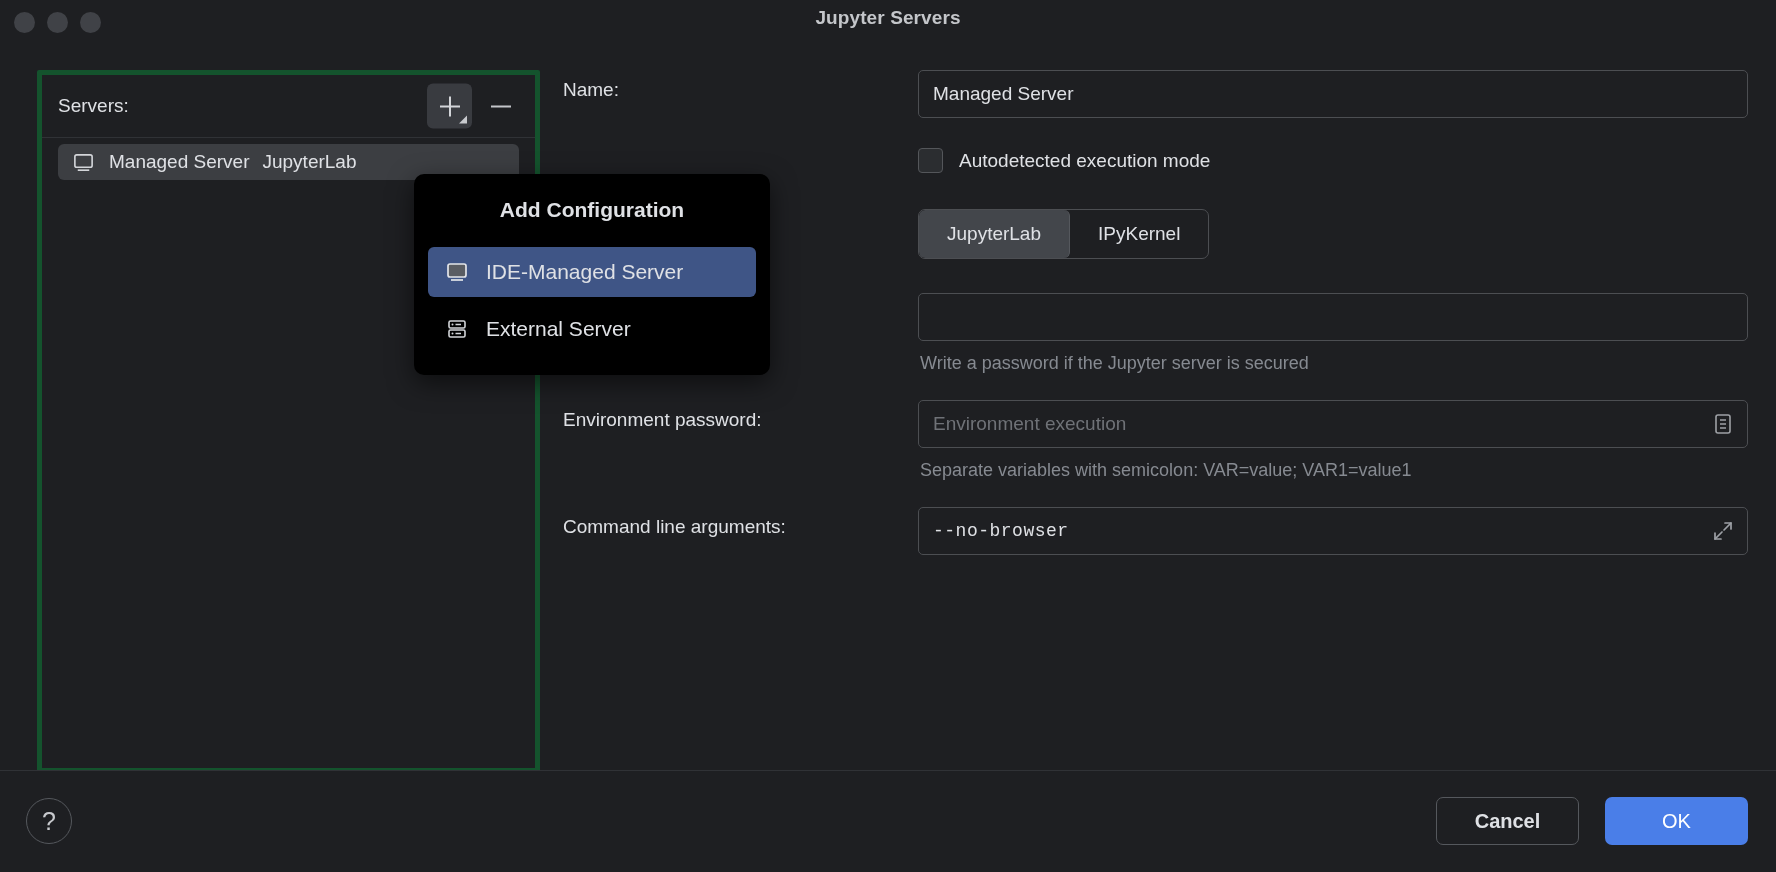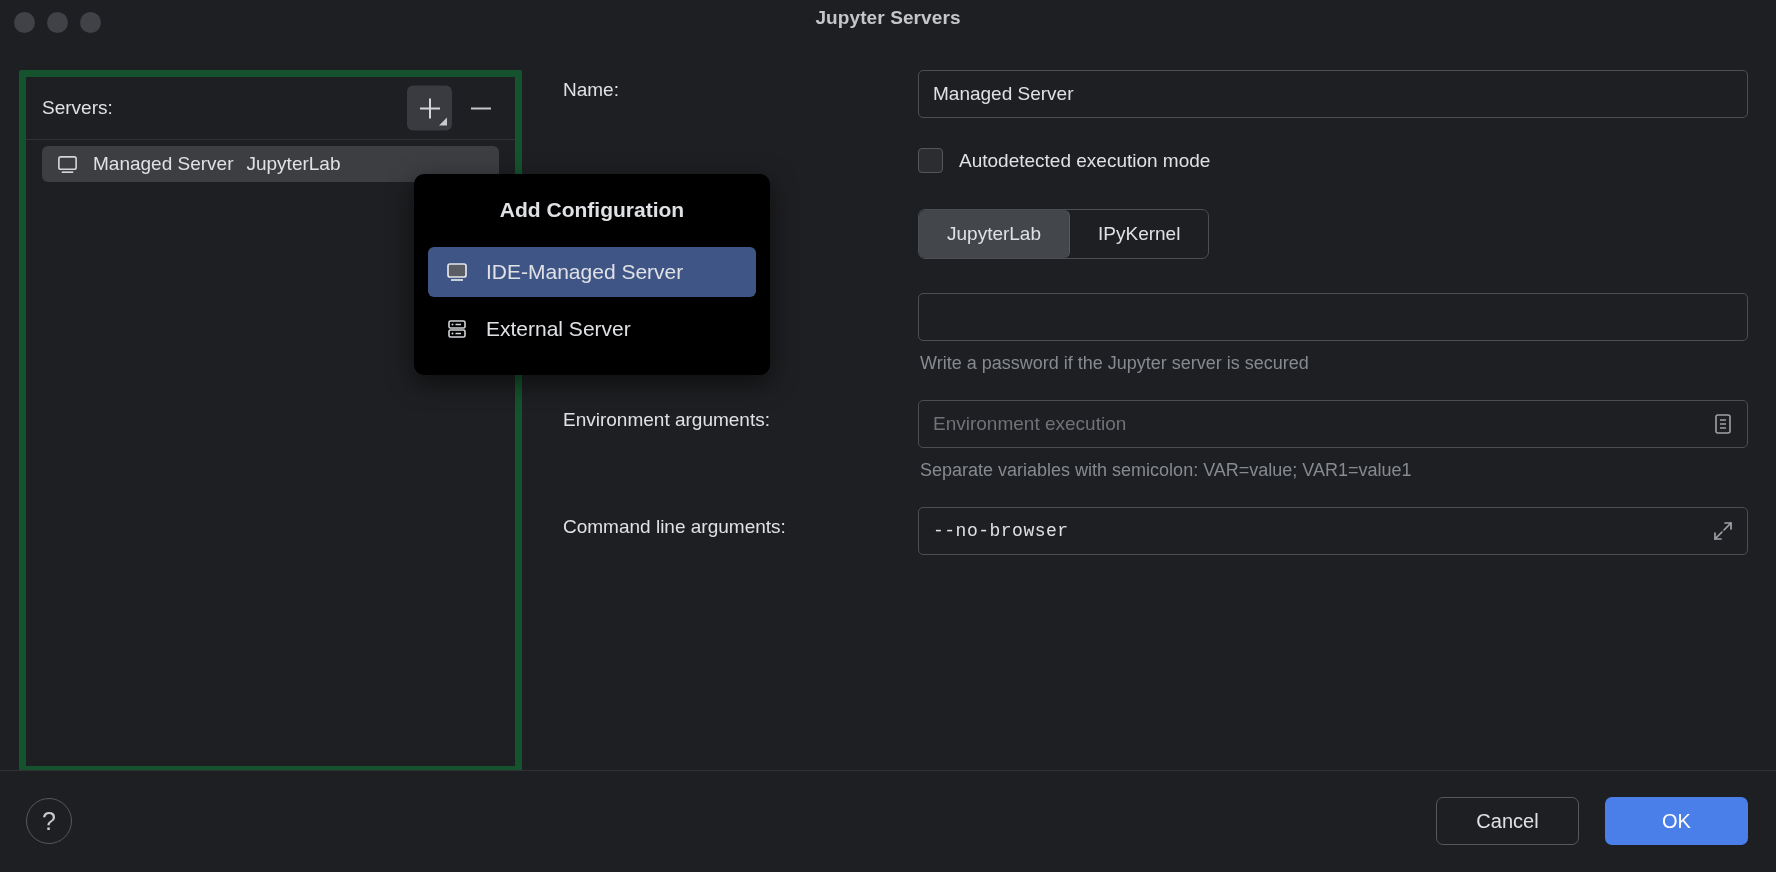--- a/index.html
+++ b/index.html
@@ -54,25 +54,25 @@
   .content {
     position: absolute;
     top: 44px; left: 0; right: 0;
     bottom: 102px;
     background: #1e1f22;
   }
 
   
   .left-panel {
     position: absolute;
-    left: 19px;
+    left: 37px;
     top: 26px;
     width: 503px;
     height: 703px;
-    border: 7px solid #14532d;
+    border: 5px solid #14532d;
     border-radius: 2px;
     background: #1e1f22;
   }
   .servers-header {
     position: relative;
     height: 63px;
     border-bottom: 1px solid #303236;
     display: flex;
     align-items: center;
   }
@@ -265,20 +265,21 @@
     border-radius: 7px;
     display: flex;
     align-items: center;
     justify-content: center;
     font-size: 20px;
   }
   .btn.secondary {
     border: 1px solid #55585d;
     color: #dfe1e5;
     background: #1e1f22;
+    font-weight: bold;
   }
   .btn.primary {
     background: #4a7ee8;
     color: #ffffff;
   }
 
   
   .popup {
     position: absolute;
     left: 414px;
@@ -401,21 +402,21 @@
         <div class="row-label">Password:</div>
         <div class="field-col">
           <div class="textfield">
             <span></span>
           </div>
           <div class="hint">Write a password if the Jupyter server is secured</div>
         </div>
       </div>
 
       <div class="row" style="margin-bottom:26px;">
-        <div class="row-label">Environment arguments:</div>
+        <div class="row-label">Environment password:</div>
         <div class="field-col">
           <div class="textfield">
             <span class="placeholder">Environment execution</span>
             <span class="field-icon">
               <svg width="24" height="24" viewBox="0 0 24 24">
                 <rect x="5" y="3" width="14" height="18" rx="2" fill="none" stroke="#9ea1a6" stroke-width="1.6"></rect>
                 <path d="M9 8 H15 M9 12 H15 M9 16 H15" stroke="#9ea1a6" stroke-width="1.6"></path>
               </svg>
             </span>
           </div>

